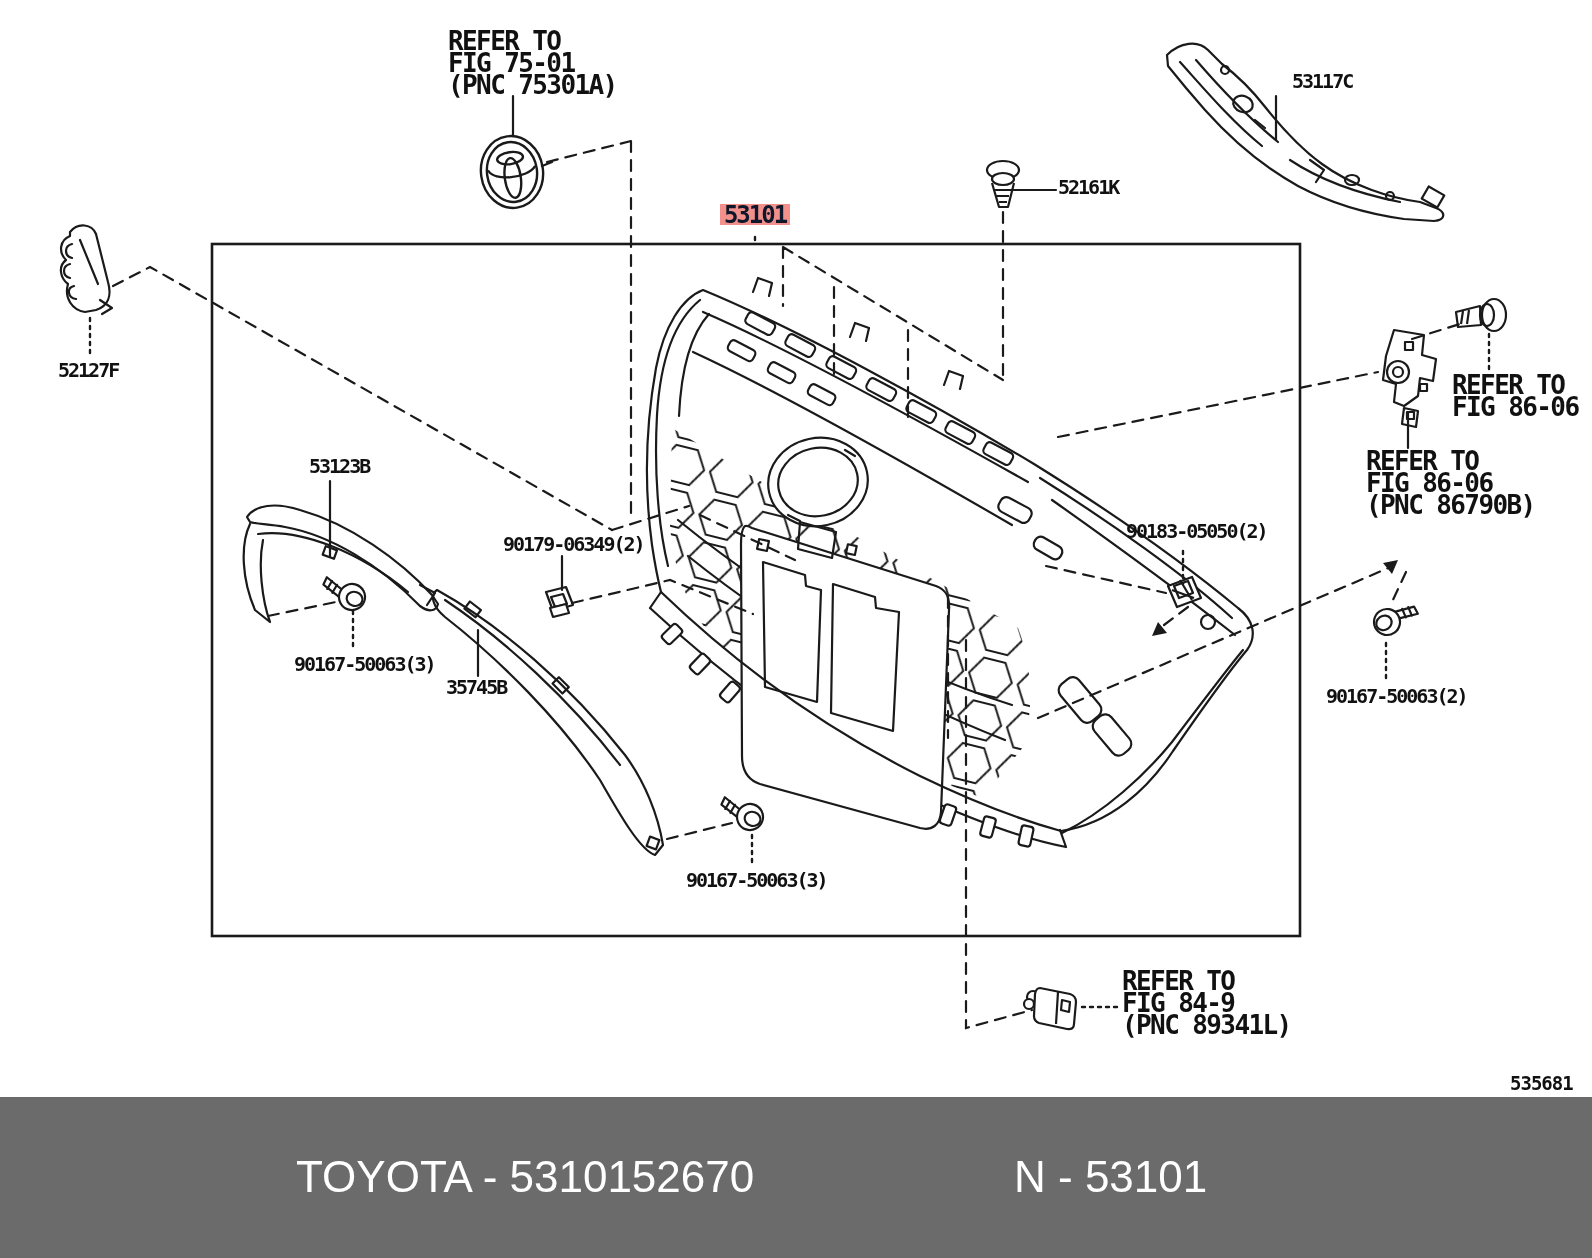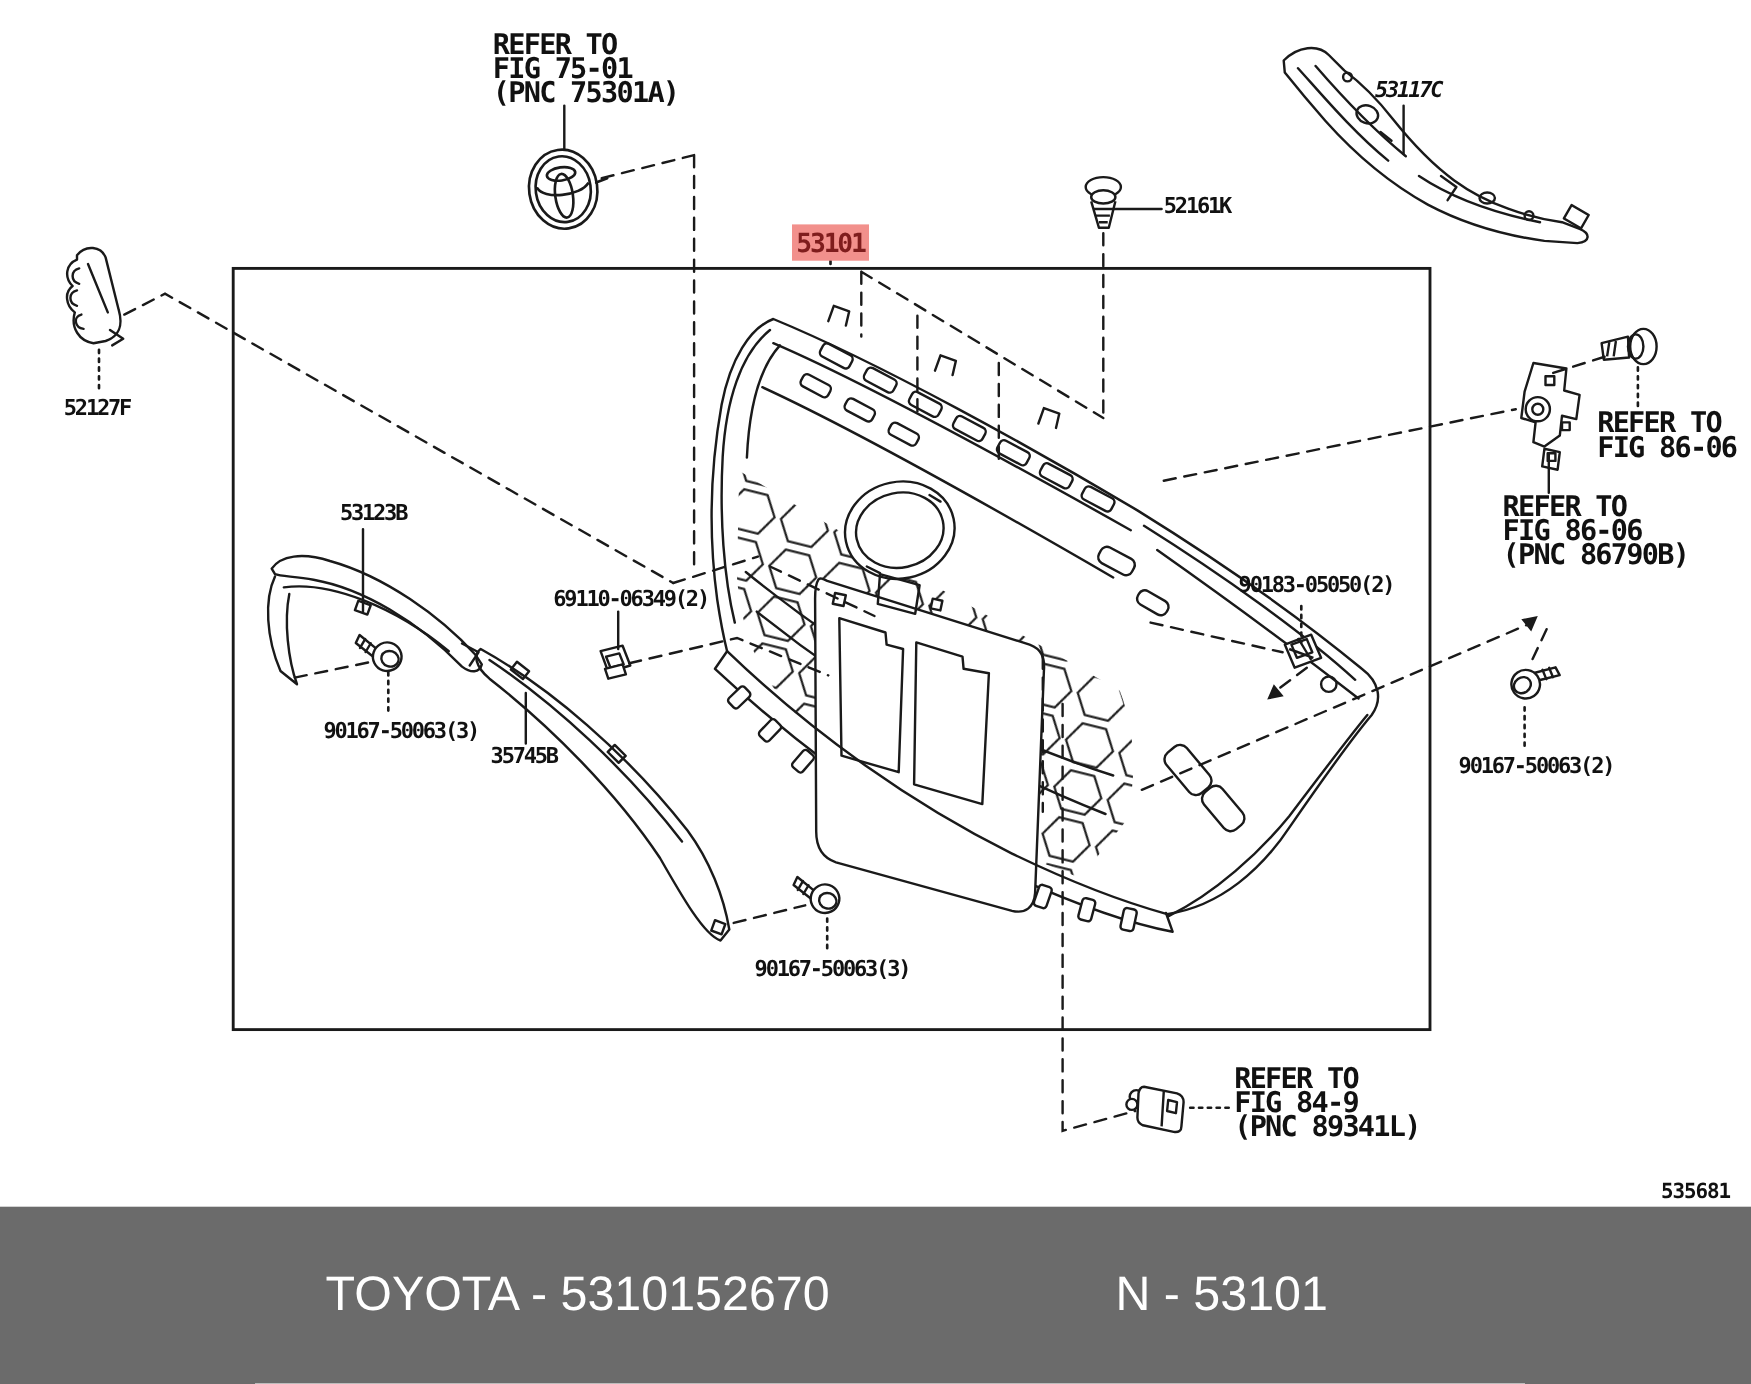--- a/index.html
+++ b/index.html
@@ -3,23 +3,23 @@
 <meta charset="utf-8">
 <style>
   html,body{margin:0;padding:0;background:#ffffff;}
   #stage{position:relative;width:1592px;height:1258px;background:#fff;overflow:hidden;
          font-family:"DejaVu Sans Mono",monospace;color:#111;}
   svg{position:absolute;left:0;top:0;}
   .lbl{position:absolute;font-family:"DejaVu Sans Mono",monospace;font-weight:bold;
        font-size:20px;letter-spacing:-2px;color:#111;white-space:nowrap;line-height:22px;}
   .note{position:absolute;font-family:"DejaVu Sans Mono",monospace;font-weight:bold;
         font-size:26px;letter-spacing:-1.6px;color:#111;white-space:nowrap;line-height:22px;}
-  .hl{position:absolute;left:720px;top:204px;width:70px;height:33px;background:#f2908c;
+  .hl{position:absolute;left:720px;top:204px;width:70px;height:21px;background:#f2908c;
       display:flex;align-items:center;justify-content:center;font-weight:bold;font-size:24px;
-      letter-spacing:-2px;color:#7f1d1d;cursor:pointer;}
+      letter-spacing:-2px;color:#0f172a;cursor:pointer;}
   .sheet{position:absolute;left:1510px;top:1072px;font-size:19px;font-weight:bold;
          letter-spacing:-1px;}
   #footerbar{position:absolute;left:0;top:1097px;width:1592px;height:161px;background:#6b6b6b;}
   .foot-txt{position:absolute;top:1152px;color:#fff;font-family:"Liberation Sans",sans-serif;
             font-weight:normal;font-size:44px;letter-spacing:0px;white-space:nowrap;}
 </style>
 </head>
 <body>
 
 <div id="stage">
@@ -220,28 +220,28 @@
     <path d="M1152,636 l15,-3 l-9,-11 z M1398,560 l-15,3 l9,11 z" fill="#1a1a1a" stroke="none"></path>
   </g>
 </svg>
 
   <div class="note" style="left:448px;top:30px;">
     <div>REFER TO</div>
     <div>FIG 75-01</div>
     <div>(PNC 75301A)</div>
   </div>
 
-  <div class="lbl" style="left:1250px;top:70px;font-style:italic;">53117C</div>
+  <div class="lbl" style="left:1292px;top:70px;">53117C</div>
   <div class="lbl" style="left:1058px;top:176px;">52161K</div>
 
   <div class="hl">53101</div>
 
   <div class="lbl" style="left:58px;top:359px;">52127F</div>
   <div class="lbl" style="left:309px;top:455px;">53123B</div>
-  <div class="lbl" style="left:503px;top:533px;">69110-06349(2)</div>
+  <div class="lbl" style="left:503px;top:533px;">90179-06349(2)</div>
   <div class="lbl" style="left:294px;top:653px;">90167-50063(3)</div>
   <div class="lbl" style="left:446px;top:676px;">35745B</div>
   <div class="lbl" style="left:686px;top:869px;">90167-50063(3)</div>
 
   <div class="note" style="left:1452px;top:374px;">
     <div>REFER TO</div>
     <div>FIG 86-06</div>
   </div>
 
   <div class="note" style="left:1366px;top:450px;">

